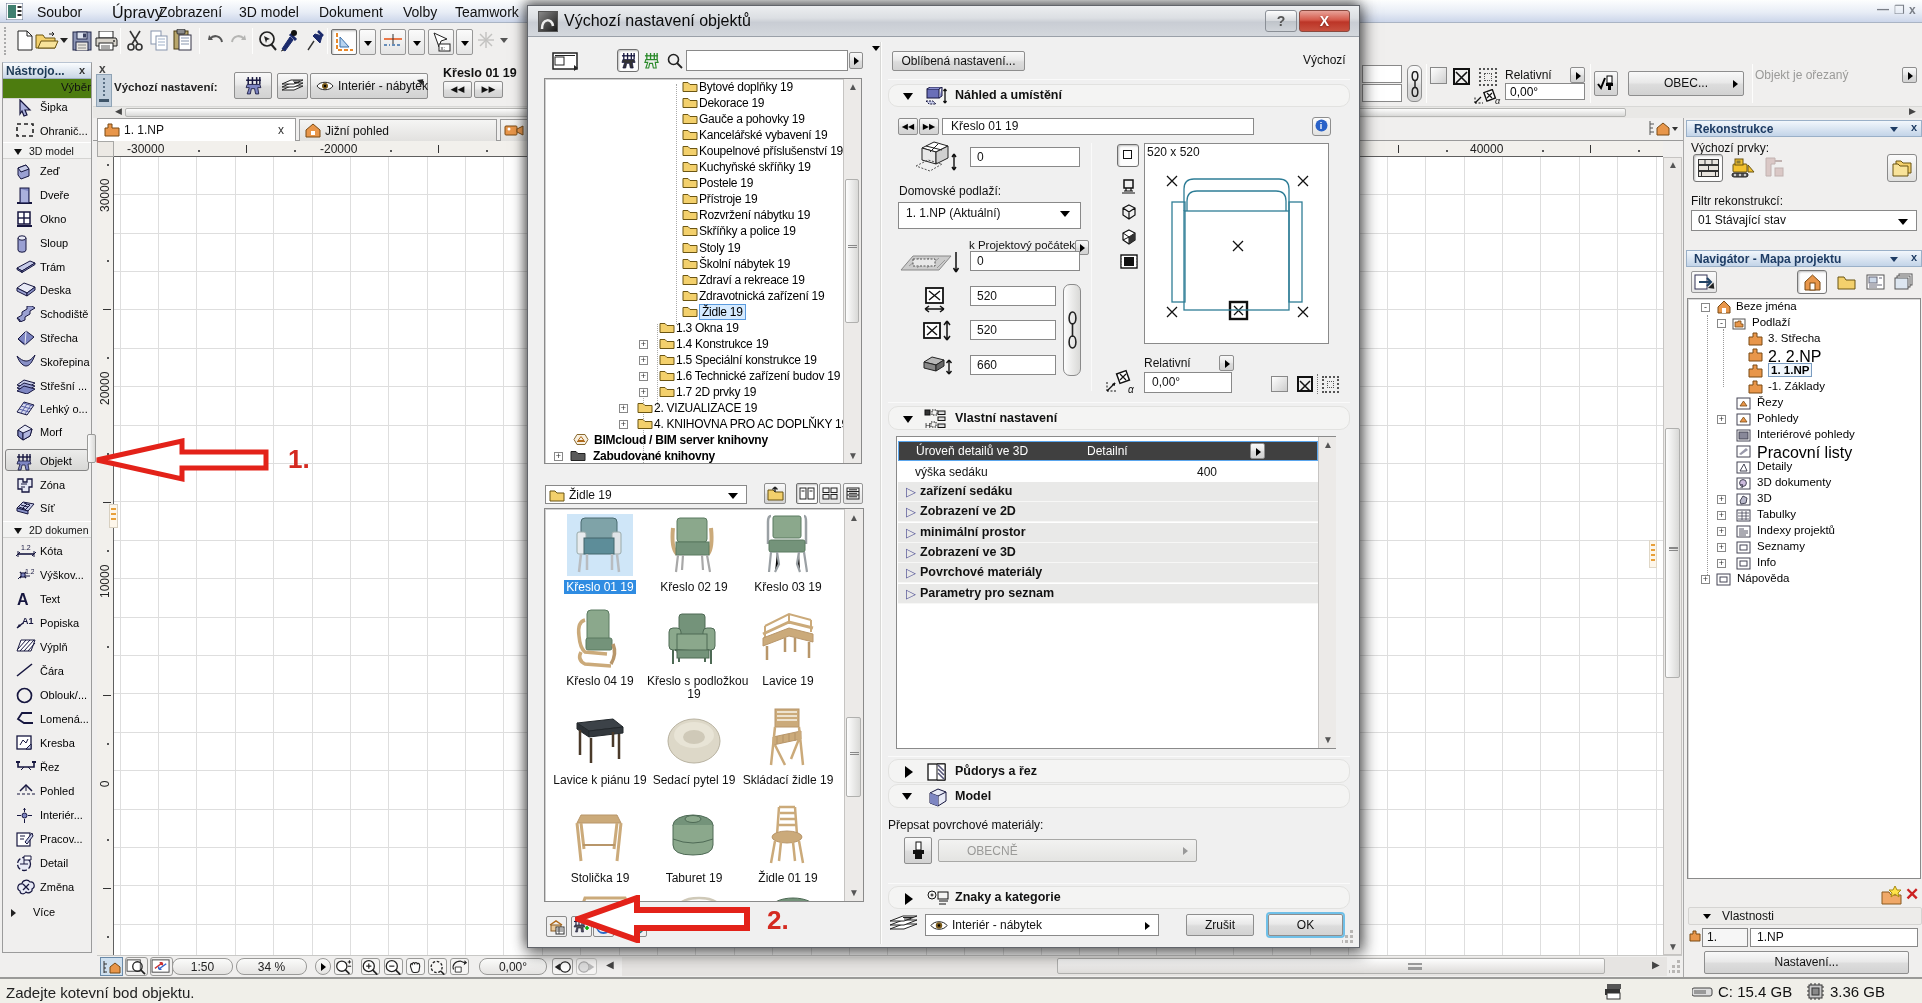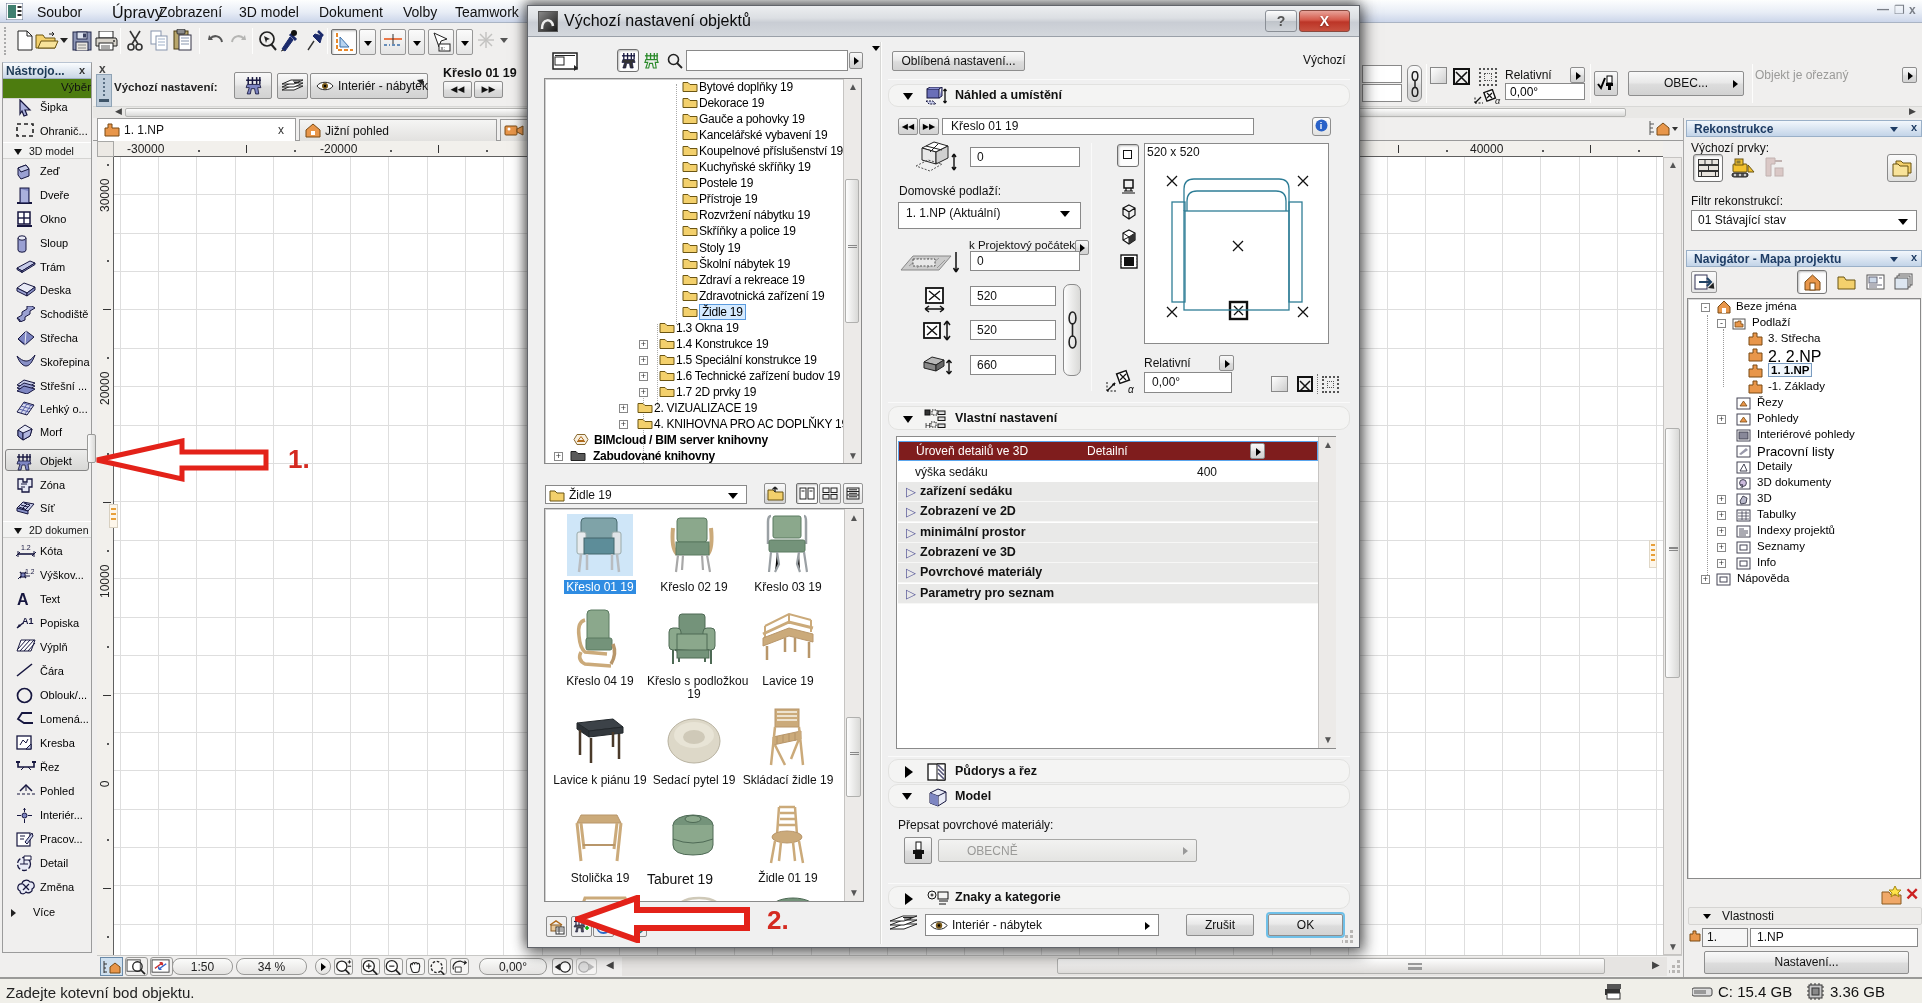--- a/index.html
+++ b/index.html
@@ -918,21 +918,21 @@
       <div style="position:absolute;left:69px;top:113px;font-size:11.5px;color:#000;white-space:nowrap;">Pohledy</div>
       <svg style="position:absolute;left:48px;top:129px" width="15" height="15" viewBox="0 0 15 15">
         <rect x="1" y="2" width="13" height="11" fill="#fff" stroke="#445"></rect>
         <rect x="3" y="4" width="9" height="7" fill="#889" stroke="#445"></rect>
       </svg>
       <div style="position:absolute;left:69px;top:129px;font-size:11.5px;color:#000;white-space:nowrap;">Interiérové pohledy</div>
       <svg style="position:absolute;left:48px;top:145px" width="15" height="15" viewBox="0 0 15 15">
         <rect x="1" y="2" width="13" height="11" fill="#fff" stroke="#445"></rect>
         <path d="M3 10 L10 4 L12 6 L5 11 Z" fill="#99a"></path>
       </svg>
-      <div style="position:absolute;left:69px;top:145px;font-size:13px;color:#000;white-space:nowrap;">Pracovní listy</div>
+      <div style="position:absolute;left:69px;top:145px;font-size:16px;color:#000;white-space:nowrap;">Pracovní listy</div>
       <svg style="position:absolute;left:48px;top:161px" width="15" height="15" viewBox="0 0 15 15">
         <rect x="1" y="2" width="13" height="11" fill="#fff" stroke="#445"></rect>
         <path d="M4 11 L8 4 L11 11 Z" fill="none" stroke="#445"></path>
       </svg>
       <div style="position:absolute;left:69px;top:161px;font-size:11.5px;color:#000;white-space:nowrap;">Detaily</div>
       <svg style="position:absolute;left:48px;top:177px" width="15" height="15" viewBox="0 0 15 15">
         <rect x="1" y="2" width="13" height="11" fill="#fff" stroke="#445"></rect>
         <circle cx="7" cy="7" r="3.4" fill="#cbd" stroke="#445"></circle>
         <text x="4" y="12" font-size="6" fill="#223">3</text>
       </svg>
@@ -1318,21 +1318,21 @@
           <path d="M10 18 L14 56 M54 18 L50 56 M14 18 L17 44 M50 18 L47 44" stroke="#cbaa7a" stroke-width="3" fill="none"></path>
           <path d="M16 40 L48 40" stroke="#b8966a" stroke-width="2"></path>
         </svg></div>
       <div style="position:absolute;left:8px;top:362px;width:94px;text-align:center;font-size:12px;color:#111;white-space:nowrap;">Stolička 19</div>
       <div style="position:absolute;left:116px;top:296px;width:66px;height:62px;"><svg width="66" height="62" viewBox="0 0 66 62">
           <ellipse cx="32" cy="20" rx="20" ry="10" fill="#74937a" stroke="#4e6a55"></ellipse>
           <path d="M12 20 L12 40 Q12 50 32 50 Q52 50 52 40 L52 20" fill="#8ba88c" stroke="#4e6a55"></path>
           <ellipse cx="32" cy="14" rx="8" ry="3.5" fill="#8ba88c" stroke="#4e6a55"></ellipse>
           <path d="M12 34 Q32 42 52 34" fill="none" stroke="#4e6a55"></path>
         </svg></div>
-      <div style="position:absolute;left:102px;top:362px;width:94px;font-size:14px;color:#111;white-space:nowrap;">Taburet 19</div>
+      <div style="position:absolute;left:102px;top:362px;width:94px;text-align:center;font-size:12px;color:#111;white-space:nowrap;">Taburet 19</div>
       <div style="position:absolute;left:210px;top:296px;width:66px;height:62px;"><svg width="66" height="62" viewBox="0 0 66 62">
           <path d="M24 2 L40 2 M24 2 L22 30 M40 2 L42 30 M25 8 L41 8 M25 14 L41 14 M24 20 L42 20" stroke="#cbaa7a" stroke-width="2.5" fill="none"></path>
           <ellipse cx="32" cy="32" rx="15" ry="6" fill="#cbaa7a" stroke="#b8966a"></ellipse>
           <path d="M20 36 L16 58 M44 36 L48 58 M26 37 L24 56 M38 37 L40 56" stroke="#cbaa7a" stroke-width="2.5" fill="none"></path>
         </svg></div>
       <div style="position:absolute;left:196px;top:362px;width:94px;text-align:center;font-size:12px;color:#111;white-space:nowrap;">Židle 01 19</div>
       <div style="position:absolute;left:30px;top:385px;width:60px;height:9px;overflow:hidden;"><svg width="60" height="20" viewBox="0 0 60 20">
           <path d="M5 18 L10 4 L50 4 L55 18 M10 10 L50 10" stroke="#cbaa7a" stroke-width="3" fill="none"></path>
         </svg></div>
       <div style="position:absolute;left:124px;top:385px;width:60px;height:9px;overflow:hidden;"><svg width="60" height="20" viewBox="0 0 60 20">
@@ -1541,21 +1541,21 @@
           <rect x="14" y="3" width="7" height="3.5" fill="#ddd"></rect>
           <rect x="14" y="9" width="7" height="3.5" fill="#ddd"></rect>
           <rect x="14" y="16" width="7" height="3.5" fill="#ddd"></rect>
         </g>
         <text x="1" y="20" font-size="8" fill="#111">H</text>
         <rect x="7" y="14" width="5" height="5" fill="none" stroke="#111" stroke-dasharray="1.5 1"></rect>
       </svg>
     <div class="t" style="left:66px;top:4px;font-size:12.5px;font-weight:bold;color:#111;">Vlastní nastavení</div>
   </div>
   <div class="abs" style="left:368px;top:430px;width:440px;height:313px;background:#fff;border:1px solid #8a8a8a;" id="paramtable">
-    <div class="abs" style="left:1px;top:4px;width:420px;height:20px;background:#7f1d1d;border:1px solid #5aa6ee;">
+    <div class="abs" style="left:1px;top:4px;width:420px;height:20px;background:#404040;border:1px solid #5aa6ee;">
       <div class="t" style="left:17px;top:2px;font-size:12px;color:#fff;">Úroveň detailů ve 3D</div>
       <div class="t" style="left:188px;top:2px;font-size:12px;color:#fff;">Detailní</div>
       <div class="btn" style="left:351px;top:1px;width:15px;height:16px;">
           <span class="tri-r" style="left:5px;top:4px;"></span>
         </div>
     </div>
     <div class="t" style="left:18px;top:28px;font-size:12px;color:#111;">výška sedáku</div>
     <div class="t" style="left:300px;top:28px;font-size:12px;color:#111;">400</div>
     <div class="abs" style="left:1px;top:45px;width:420px;height:122px;" id="grprows">
         <div style="position:absolute;left:0;top:0px;width:420px;height:20px;background:#e9e9e8;border-bottom:1px solid #f7f7f6;"></div>
@@ -1595,21 +1595,21 @@
   </div>
   <div class="abs" style="left:360px;top:753px;width:462px;height:24px;background:#f4f4f3;border:1px solid #e2e2e0;border-radius:10px;">
     <span class="tri-r" style="left:16px;top:6px;border-top-width:6px;border-bottom-width:6px;border-left-width:8px;"></span>
     <svg class="abs" style="left:38px;top:2px" width="20" height="20" viewBox="0 0 20 20">
         <rect x="1" y="2" width="17" height="16" fill="#fff" stroke="#111" stroke-width="1.3"></rect>
         <path d="M10 2 L18 2 L18 18 L10 18 Z" fill="#fff" stroke="#111"></path>
         <path d="M11 3 L17 9 M11 7 L17 13 M11 11 L17 17" stroke="#557" stroke-width="1.6"></path>
       </svg>
     <div class="t" style="left:66px;top:4px;font-size:12.5px;font-weight:bold;color:#111;">Půdorys a řez</div>
   </div>
-  <div class="t" style="left:370px;top:812px;font-size:12px;color:#111;">Přepsat povrchové materiály:</div>
+  <div class="t" style="left:360px;top:812px;font-size:12px;color:#111;">Přepsat povrchové materiály:</div>
   <div class="btn" style="left:376px;top:831px;width:28px;height:27px;"><svg style="margin:3px 0 0 5px" width="17" height="20" viewBox="0 0 17 20">
         <rect x="6" y="1" width="5" height="8" fill="#fff" stroke="#111"></rect>
         <path d="M3 9 H14 V13 H12 L12 18 H5 L5 13 H3 Z" fill="#111"></path>
       </svg></div>
   <div class="abs" style="left:410px;top:833px;width:259px;height:23px;background:linear-gradient(#f2f2f1,#e4e4e2);border:1px solid #a8a8a6;border-radius:2px;">
     <div class="t" style="left:28px;top:4px;font-size:12px;color:#9a9a98;">OBECNĚ</div>
     <span class="tri-r" style="right:8px;top:7px;border-left-color:#999;"></span>
   </div>
   <div class="abs" style="left:360px;top:877px;width:462px;height:1px;background:#c8c8c6;border-bottom:1px solid #fafafa;"></div>
   <div class="abs" style="left:360px;top:880px;width:462px;height:23px;background:#f4f4f3;border:1px solid #e2e2e0;border-radius:10px;">

